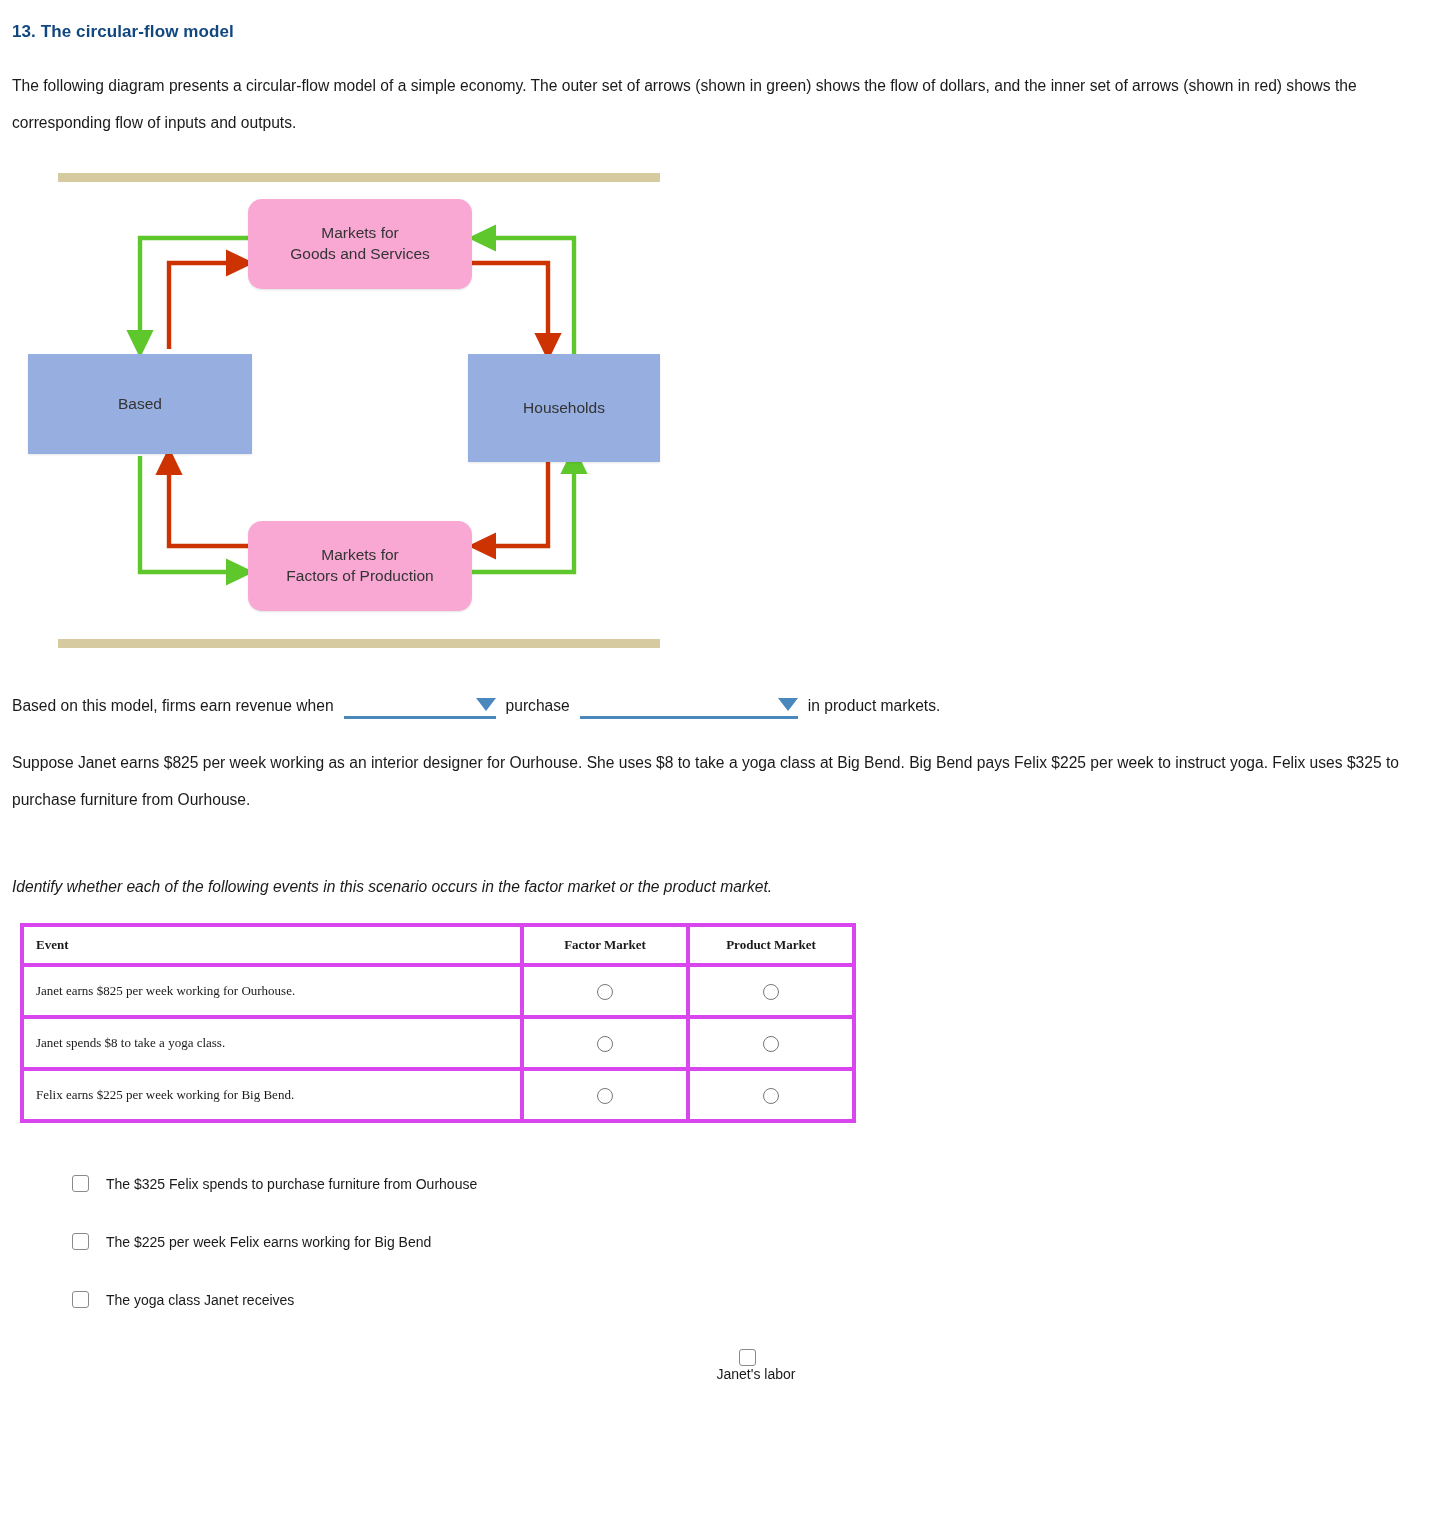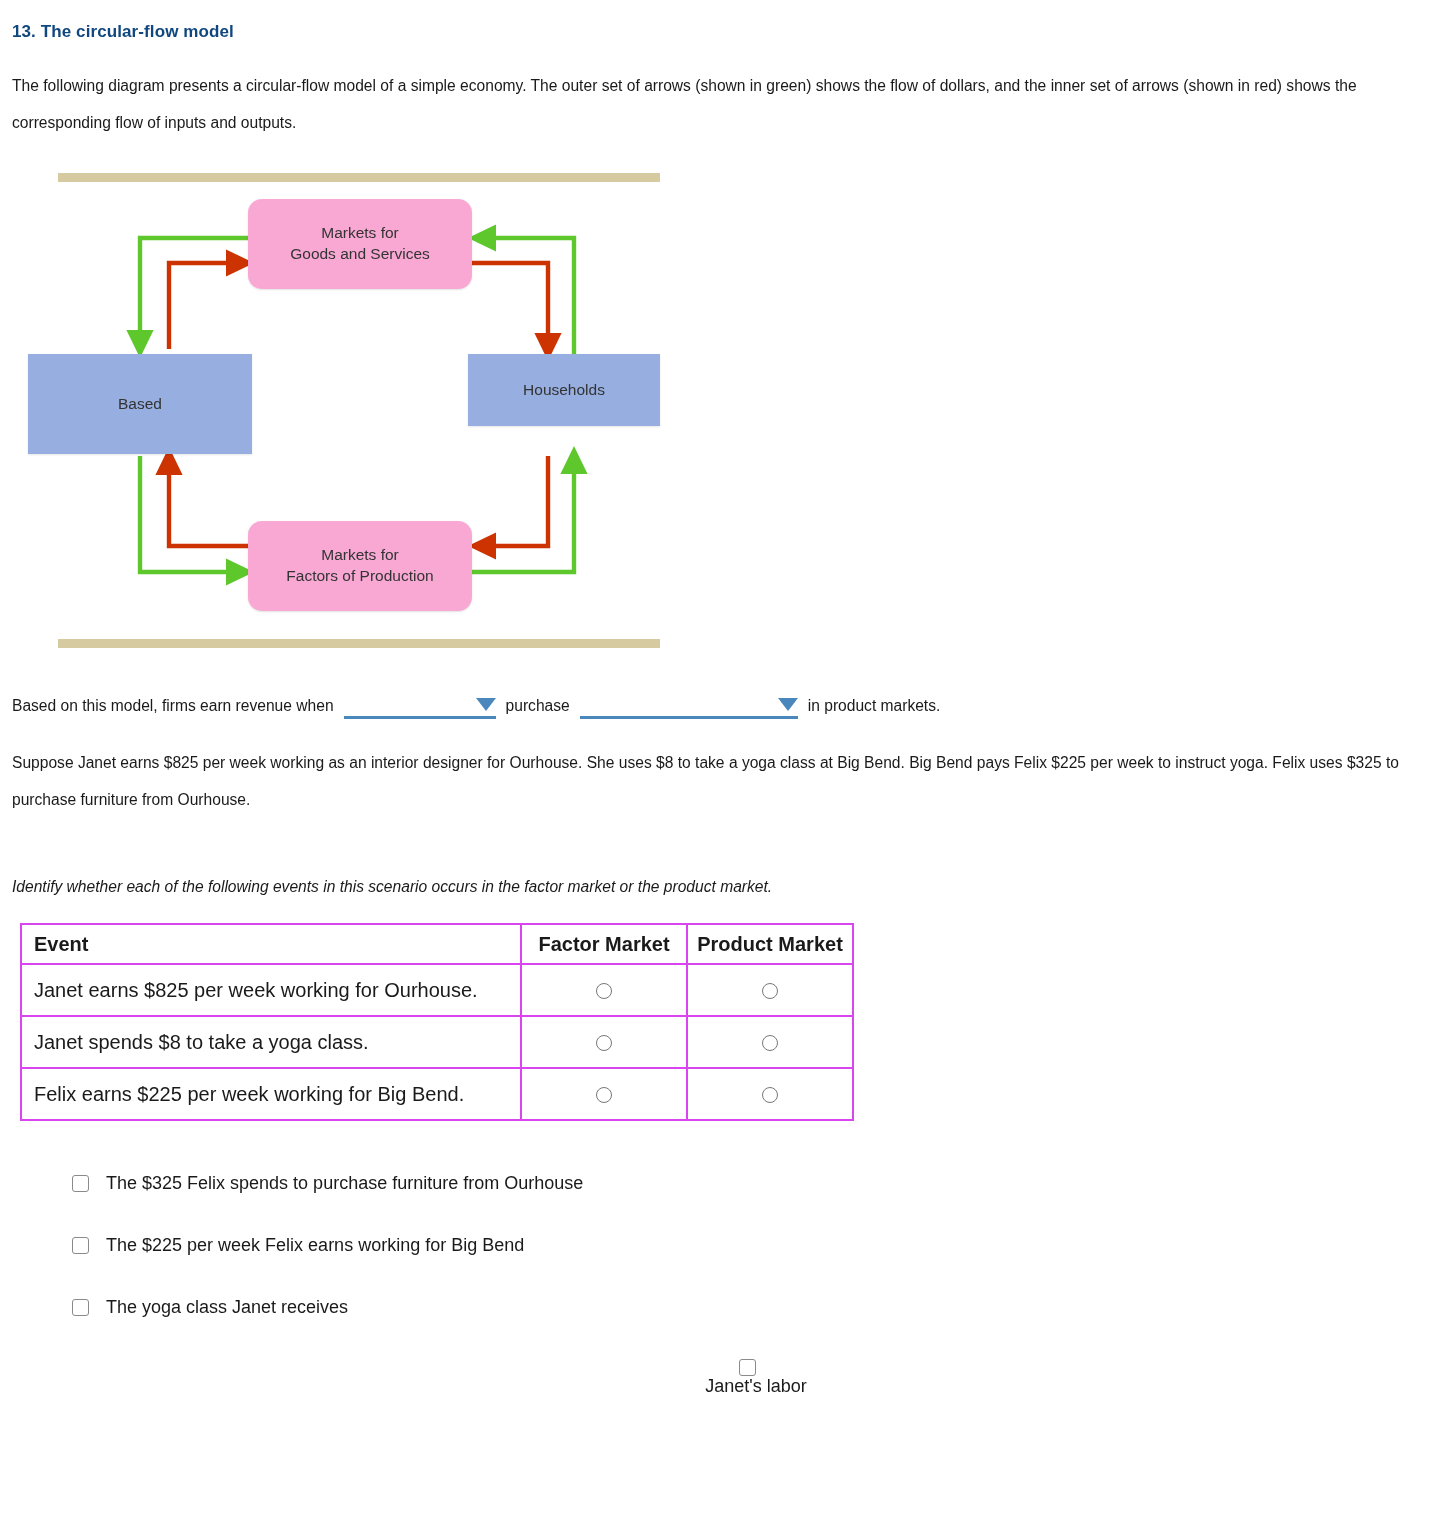--- a/index.html
+++ b/index.html
@@ -70,21 +70,21 @@
     border-radius: 14px;
     box-shadow: 0 1px 2px rgba(0,0,0,.12);
   }
   .node.entity {
     background: #96aee0;
     box-shadow: 0 1px 2px rgba(0,0,0,.10);
   }
   #node-goods { left: 236px; top: 30px;  width: 224px; height: 90px; }
   #node-factors { left: 236px; top: 352px; width: 224px; height: 90px; }
   #node-firms { left: 16px;  top: 185px; width: 224px; height: 100px; }
-  #node-households { left: 456px; top: 185px; width: 192px; height: 72px; }
+  #node-households { left: 456px; top: 185px; width: 192px; height: 108px; }
 
   .flow-svg {
     position: absolute;
     left: 0; top: 0;
     width: 648px; height: 480px;
     z-index: 1;
   }
 
   
   .dd-line {
@@ -117,23 +117,24 @@
 
   
   .evt-table {
     border-collapse: collapse;
     margin: 18px 0 0 8px;
     width: 832px;
     table-layout: fixed;
     background: #fff;
   }
   .evt-table th, .evt-table td {
-    border: 2px solid #d946ef;
+    border: 4px solid #d946ef;
     padding: 0;
-    font-size: 20px;
+    font-size: 13px;
+    font-family: Liberation Serif, serif;
   }
   .evt-table thead th {
     font-weight: bold;
     height: 40px;
     vertical-align: middle;
   }
   .evt-table th.col-event { text-align: left; padding-left: 12px; width: 500px; }
   .evt-table th.col-fm { width: 166px; }
   .evt-table th.col-pm { text-align: center; width: 166px; }
   .evt-table tbody td { height: 52px; vertical-align: middle; }
@@ -147,21 +148,21 @@
     background: #fff;
     vertical-align: middle;
   }
 
   
   .cb-list { margin: 52px 0 0 0; padding: 0 0 30px 0; }
   .cb-row {
     display: flex;
     align-items: center;
     margin: 0 0 41px 60px;
-    font-size: 18px;
+    font-size: 14px;
   }
   .cb-row:last-child { margin-bottom: 0; flex-direction: column; }
   .checkbox {
     width: 17px; height: 17px;
     border: 1.6px solid #8a8a8a;
     border-radius: 3px;
     background: #fff;
     margin-right: 17px;
     flex: none;
   }

